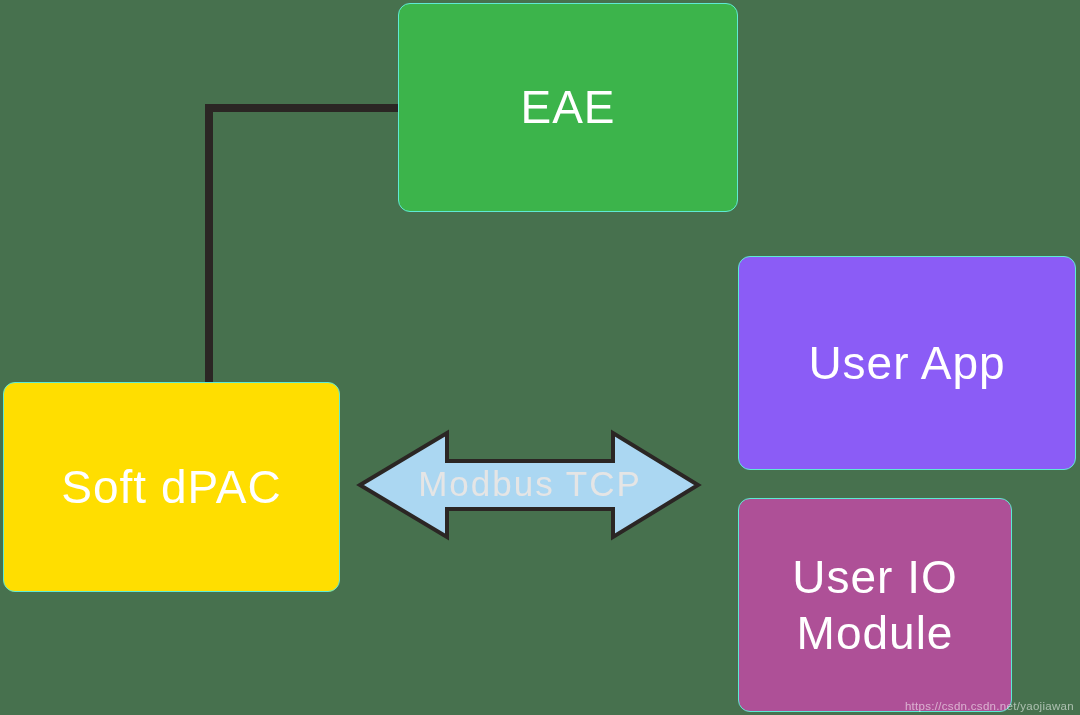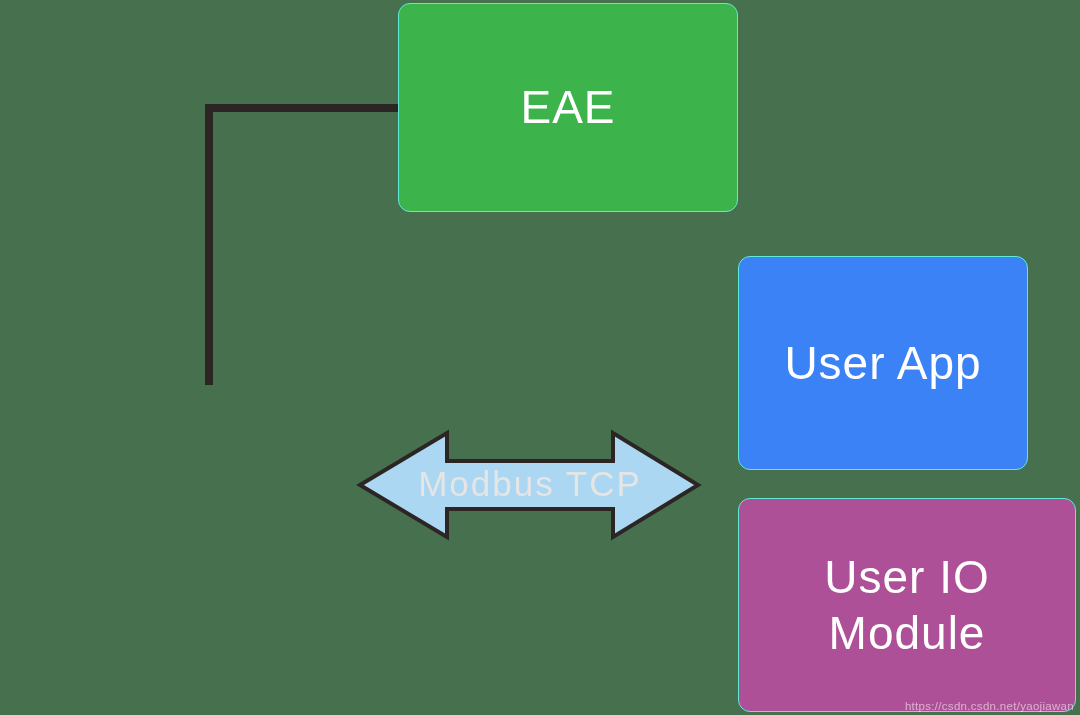--- a/index.html
+++ b/index.html
@@ -19,22 +19,22 @@
     align-items:center;
     justify-content:center;
     text-align:center;
     color:#ffffff;
     font-size:46px;
     line-height:1.22;
     letter-spacing:1px;
   }
   #box-eae{left:398px;top:3px;width:340px;height:209px;background:#3CB44B;}
   #box-soft-dpac{left:3px;top:382px;width:337px;height:210px;background:#FFDE00;}
-  #box-user-app{left:738px;top:256px;width:290px;height:214px;background:#3b82f6;}
-  #box-user-io{left:738px;top:498px;width:338px;height:214px;background:#AE5097;}
+  #box-user-app{left:738px;top:256px;width:338px;height:214px;background:#8b5cf6;}
+  #box-user-io{left:738px;top:498px;width:274px;height:214px;background:#AE5097;}
   #box-user-io .label{max-width:240px;}
   .connector-seg{
     position:absolute;
     background:#2B2624;
   }
   #connector-h{left:205px;top:104px;width:193px;height:8px;}
   #connector-v{left:205px;top:104px;width:8px;height:281px;}
   #arrow-svg{
     position:absolute;
     left:350px;top:423px;width:360px;height:124px;
@@ -60,20 +60,23 @@
 
 <div id="stage">
 
   <div id="connector-h" class="connector-seg"></div>
   <div id="connector-v" class="connector-seg"></div>
 
   <div id="box-eae" class="box">
     <span class="label">EAE</span>
   </div>
 
+  <div id="box-soft-dpac" class="box">
+    <span class="label">Soft dPAC</span>
+  </div>
 
   <div id="box-user-app" class="box">
     <span class="label">User App</span>
   </div>
 
   <div id="box-user-io" class="box">
     <span class="label">User IO Module</span>
   </div>
 
   <svg id="arrow-svg" viewBox="350 423 360 124">

